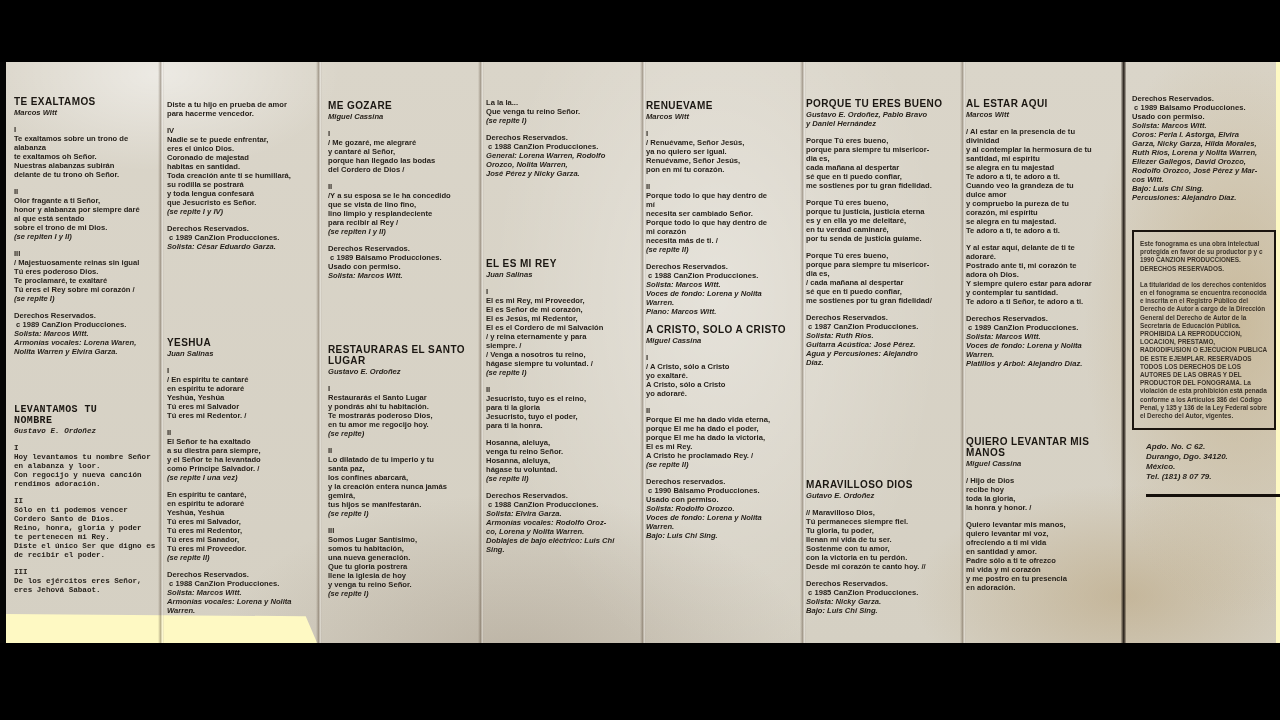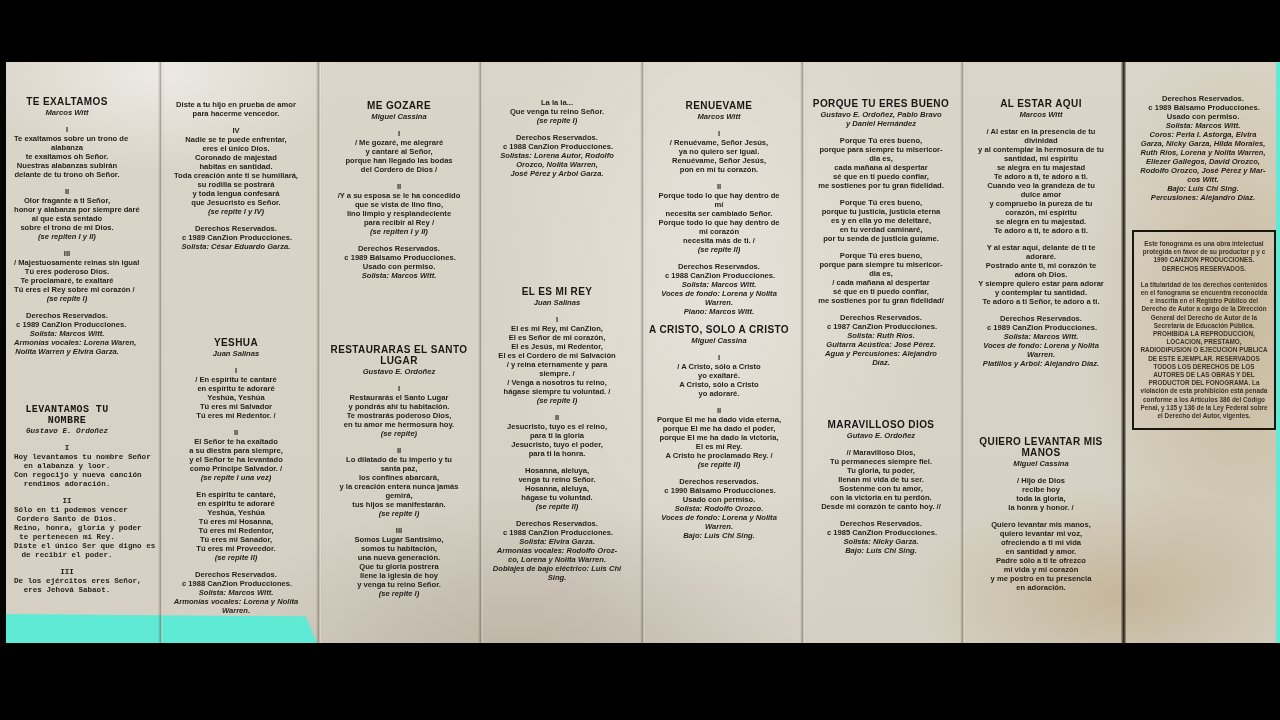--- a/index.html
+++ b/index.html
@@ -1,17 +1,17 @@
 <!DOCTYPE html>
 <html><head>
 <meta charset="utf-8">
 <style>
   html,body{margin:0;padding:0;background:#000;}
-  .stage{position:relative;width:1280px;height:712px;background:#5eead4;overflow:hidden;
-         font-family:"Liberation Sans",sans-serif;text-align:center;}
+  .stage{position:relative;width:1280px;height:712px;background:#fef9c3;overflow:hidden;
+         font-family:"Liberation Sans",sans-serif;}
   .letterbox{position:absolute;left:0;width:1280px;background:#000;}
   .letterbox.top{top:0;height:62px;}
   .letterbox.bottom{top:643px;height:77px;}
   .paper{position:absolute;left:6px;top:62px;width:1270px;height:581px;
          background:
            radial-gradient(ellipse 220px 420px at 97% 45%, rgba(189,166,122,.55), transparent 70%),
            radial-gradient(ellipse 300px 160px at 88% 92%, rgba(176,150,104,.45), transparent 70%),
            radial-gradient(ellipse 420px 240px at 40% 104%, rgba(120,102,82,.28), transparent 72%),
            radial-gradient(ellipse 260px 140px at 12% 2%, rgba(255,255,255,.5), transparent 70%),
            radial-gradient(ellipse 300px 500px at 56% 40%, rgba(255,255,255,.35), transparent 75%),
@@ -161,21 +161,21 @@
             <div class="ln">El Señor te ha exaltado</div>
             <div class="ln">a su diestra para siempre,</div>
             <div class="ln">y el Señor te ha levantado</div>
             <div class="ln">como Príncipe Salvador. /</div>
             <div class="ln it">(se repite I una vez)</div>
           </div>
           <div class="block">
             <div class="ln">En espíritu te cantaré,</div>
             <div class="ln">en espíritu te adoraré</div>
             <div class="ln">Yeshúa, Yeshúa</div>
-            <div class="ln">Tú eres mi Hosanna,</div>
+            <div class="ln">Tú eres mi Salvador,</div>
             <div class="ln">Tú eres mi Redentor,</div>
             <div class="ln">Tú eres mi Sanador,</div>
             <div class="ln">Tú eres mi Proveedor.</div>
             <div class="ln it">(se repite II)</div>
           </div>
           <div class="block">
             <div class="ln">Derechos Reservados.</div>
             <div class="ln"> c 1988 CanZion Producciones.</div>
             <div class="ln it">Solista: Marcos Witt.</div>
             <div class="ln it">Armonías vocales: Lorena y Nolita</div>
@@ -210,21 +210,21 @@
           </div>
         </div>
         <div class="section" style="margin-top: 64px;">
           <div class="title">RESTAURARAS EL SANTO LUGAR</div>
           <div class="author author-last">Gustavo E. Ordoñez</div>
           <div class="block">
             <div class="ln">I</div>
             <div class="ln">Restaurarás el Santo Lugar</div>
             <div class="ln">y pondrás ahí tu habitación.</div>
             <div class="ln">Te mostrarás poderoso Dios,</div>
-            <div class="ln">en tu amor me hermosura hoy.</div>
+            <div class="ln">en tu amor me regocijo hoy.</div>
             <div class="ln it">(se repite)</div>
           </div>
           <div class="block">
             <div class="ln">II</div>
             <div class="ln">Lo dilatado de tu imperio y tu</div>
             <div class="ln">santa paz,</div>
             <div class="ln">los confines abarcará,</div>
             <div class="ln">y la creación entera nunca jamás</div>
             <div class="ln">gemirá,</div>
             <div class="ln">tus hijos se manifestarán.</div>
@@ -245,31 +245,31 @@
       <div class="panel" style="left: 486px; top: 98px; width: 142px;">
         <div class="section">
           <div class="block">
             <div class="ln">La la la...</div>
             <div class="ln">Que venga tu reino Señor.</div>
             <div class="ln it">(se repite I)</div>
           </div>
           <div class="block">
             <div class="ln">Derechos Reservados.</div>
             <div class="ln"> c 1988 CanZion Producciones.</div>
-            <div class="ln it">Solistas: Lorena Autor, Rodolfo</div>
+            <div class="ln it">General: Lorena Warren, Rodolfo</div>
             <div class="ln it">Orozco, Nolita Warren,</div>
-            <div class="ln it">José Pérez y Arbol Garza.</div>
-          </div>
-        </div>
-        <div class="section" style="margin-top: 108px;">
+            <div class="ln it">José Pérez y Nicky Garza.</div>
+          </div>
+        </div>
+        <div class="section" style="margin-top: 80px;">
           <div class="title">EL ES MI REY</div>
           <div class="author author-last">Juan Salinas</div>
           <div class="block">
             <div class="ln">I</div>
-            <div class="ln">El es mi Rey, mi CanZion,</div>
+            <div class="ln">El es mi Rey, mi Proveedor,</div>
             <div class="ln">El es Señor de mi corazón,</div>
             <div class="ln">El es Jesús, mi Redentor,</div>
             <div class="ln">El es el Cordero de mi Salvación</div>
             <div class="ln">/ y reina eternamente y para</div>
             <div class="ln">siempre. /</div>
             <div class="ln">/ Venga a nosotros tu reino,</div>
             <div class="ln">hágase siempre tu voluntad. /</div>
             <div class="ln it">(se repite I)</div>
           </div>
           <div class="block">
@@ -387,21 +387,21 @@
           </div>
           <div class="block">
             <div class="ln">Derechos Reservados.</div>
             <div class="ln"> c 1987 CanZion Producciones.</div>
             <div class="ln it">Solista: Ruth Ríos.</div>
             <div class="ln it">Guitarra Acústica: José Pérez.</div>
             <div class="ln it">Agua y Percusiones: Alejandro</div>
             <div class="ln it">Díaz.</div>
           </div>
         </div>
-        <div class="section" style="margin-top: 52px;">
+        <div class="section" style="margin-top: 112px;">
           <div class="title">MARAVILLOSO DIOS</div>
           <div class="author author-last">Gutavo E. Ordoñez</div>
           <div class="block">
             <div class="ln">// Maravilloso Dios,</div>
             <div class="ln">Tú permaneces siempre fiel.</div>
             <div class="ln">Tu gloria, tu poder,</div>
             <div class="ln">llenan mi vida de tu ser.</div>
             <div class="ln">Sostenme con tu amor,</div>
             <div class="ln">con la victoria en tu perdón.</div>
             <div class="ln">Desde mi corazón te canto hoy. //</div>
@@ -487,17 +487,26 @@
             <div class="ln it">Bajo: Luis Chi Sing.</div>
             <div class="ln it">Percusiones: Alejandro Díaz.</div>
           </div>
         </div>
         <div class="section" style="margin-top: 28px;">
           <div class="legalbox">
             <div class="lp">Este fonograma es una obra intelectual protegida en favor de su productor p y c 1990 CANZION PRODUCCIONES. DERECHOS RESERVADOS.</div>
             <div class="lp">La titularidad de los derechos contenidos en el fonograma se encuentra reconocida e inscrita en el Registro Público del Derecho de Autor a cargo de la Dirección General del Derecho de Autor de la Secretaría de Educación Pública. PROHIBIDA LA REPRODUCCION, LOCACION, PRESTAMO, RADIODIFUSION O EJECUCION PUBLICA DE ESTE EJEMPLAR. RESERVADOS TODOS LOS DERECHOS DE LOS AUTORES DE LAS OBRAS Y DEL PRODUCTOR DEL FONOGRAMA.  La violación de esta prohibición está penada conforme a los Artículos 386 del Código Penal, y 135 y 136 de la Ley Federal sobre el Derecho del Autor, vigentes.</div>
           </div>
         </div>
+        <div class="section address" style="margin-top: 12px;">
+          <div class="block">
+            <div class="ln it">Apdo. No. C 62.</div>
+            <div class="ln it">Durango, Dgo. 34120.</div>
+            <div class="ln it">México.</div>
+            <div class="ln it">Tel. (181) 8 07 79.</div>
+          </div>
+          <div class="rule"></div>
+        </div>
       </div>
     </div>
   <div class="letterbox top"></div>
   <div class="letterbox bottom"></div>
 </div>
 
 </body></html>

